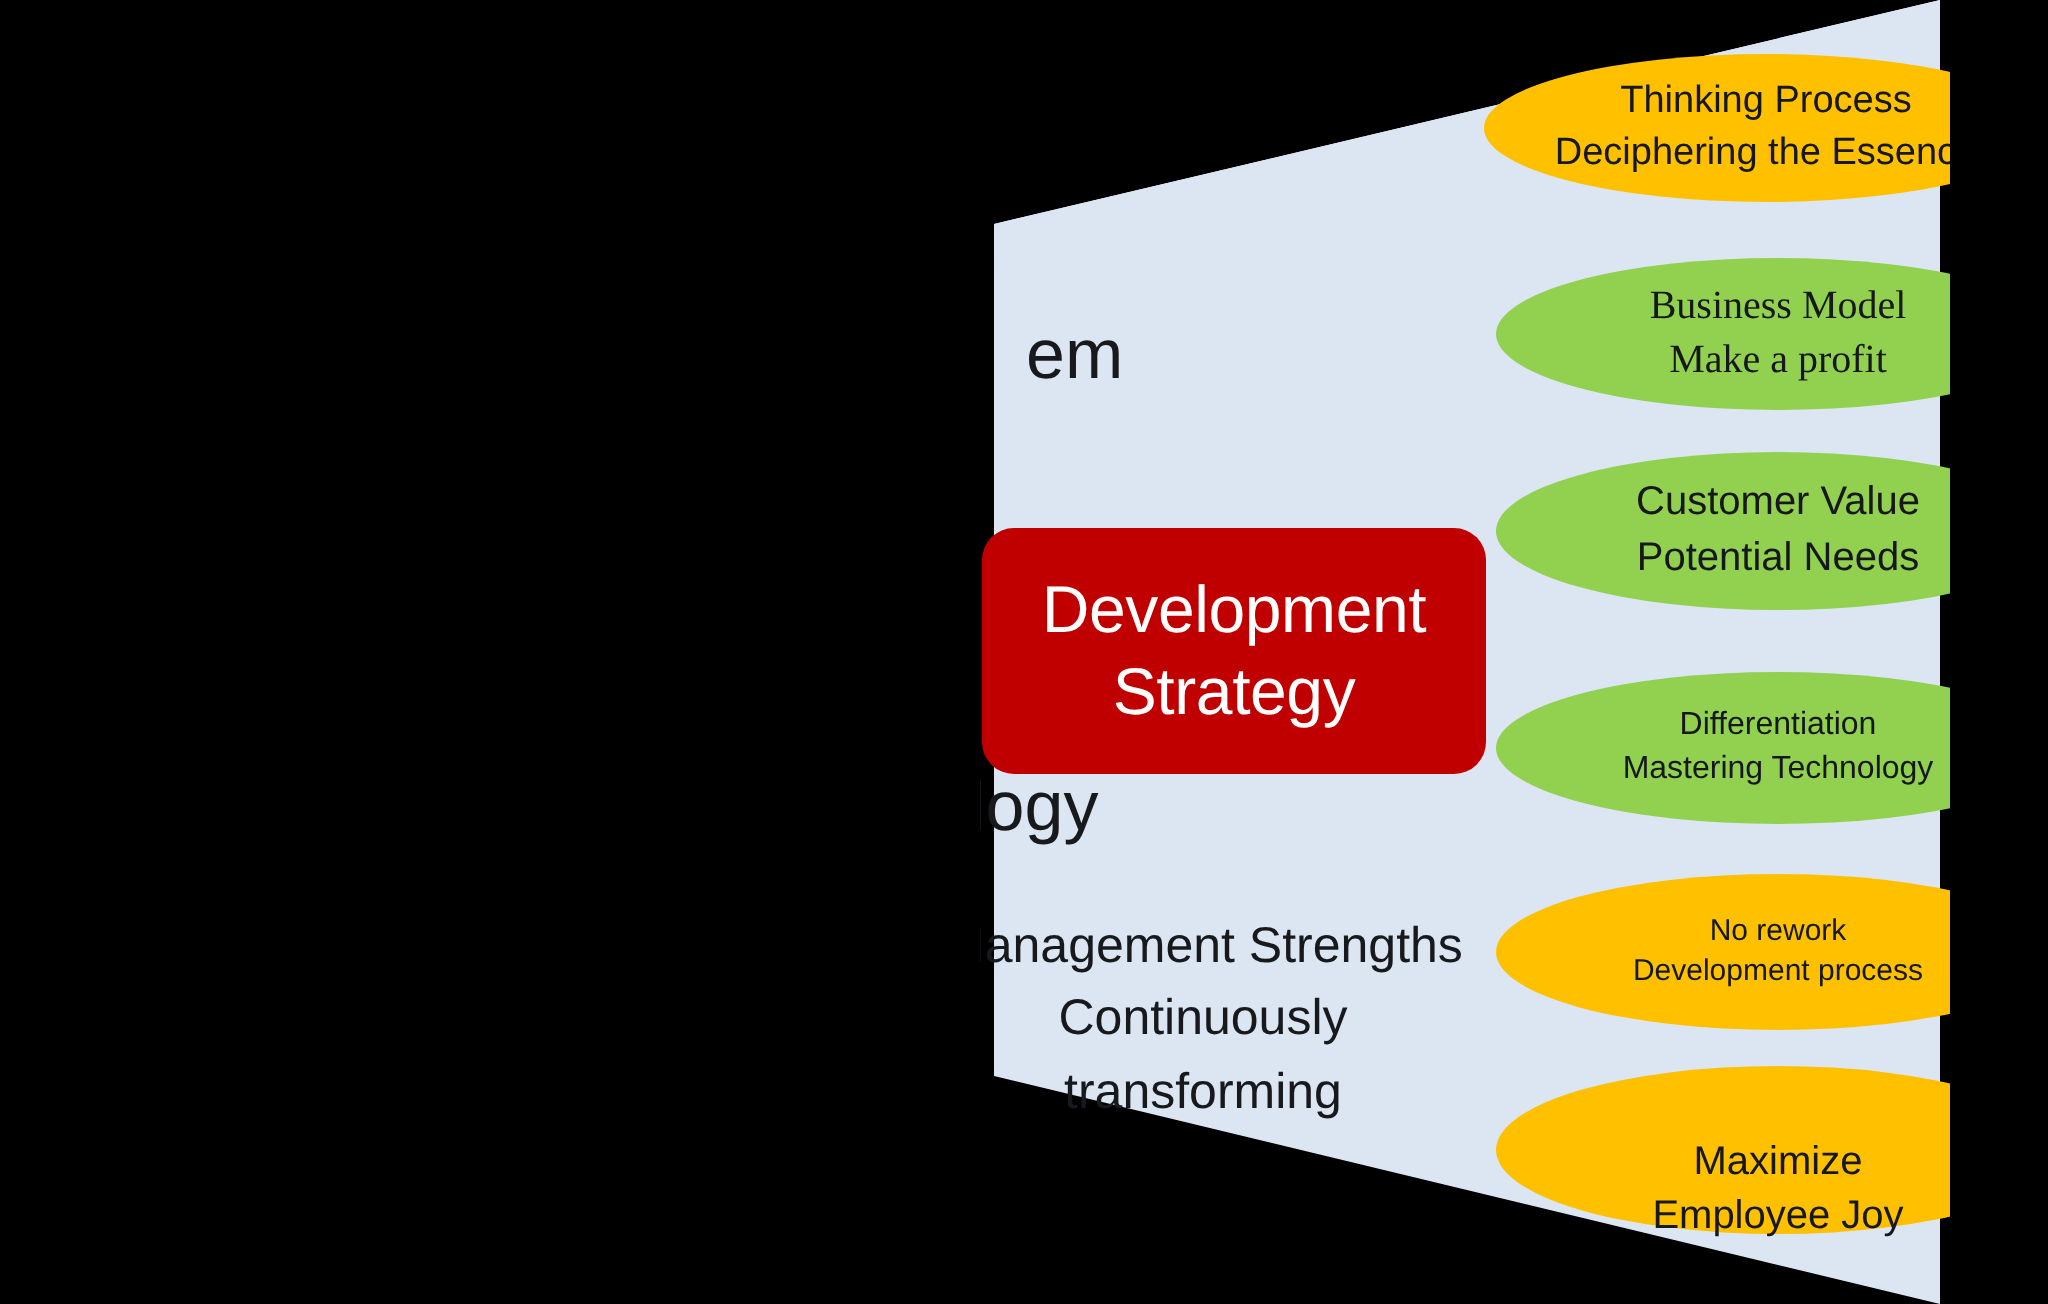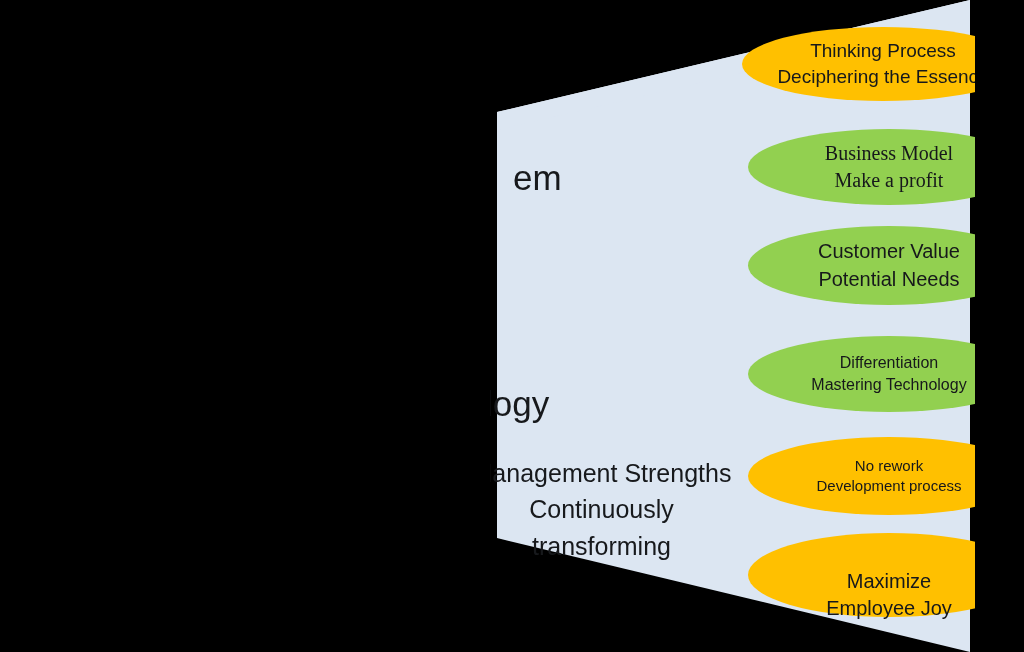--- a/index.html
+++ b/index.html
@@ -132,20 +132,24 @@
     <polygon points="497,112 970,0 970,20 497,130" fill="#DCE6F2"></polygon>
   </svg>
 
   <div class="funnel-text" id="frag-problem">em</div>
 
   <div class="funnel-text" id="frag-technology">logy</div>
 
   <div class="funnel-text" id="frag-management">Management Strengths
 Continuously transforming</div>
 
+  <div id="strategy-box">
+    <span class="label">Development
+Strategy</span>
+  </div>
 
   <div class="bubble orange" id="bubble-1">
     <span class="btext">Thinking Process
 Deciphering the Essence</span>
   </div>
 
   <div class="bubble green" id="bubble-2">
     <span class="btext">Business Model
 Make a profit</span>
   </div>

